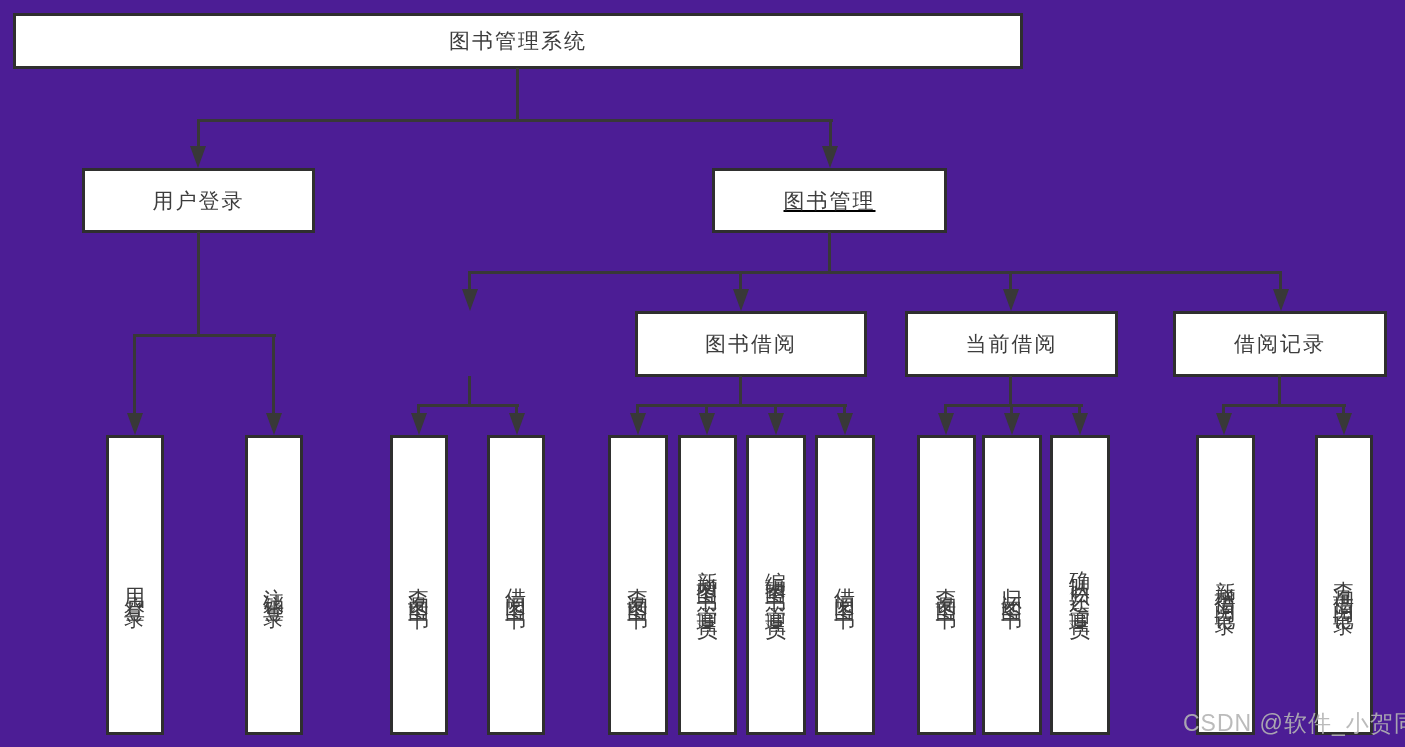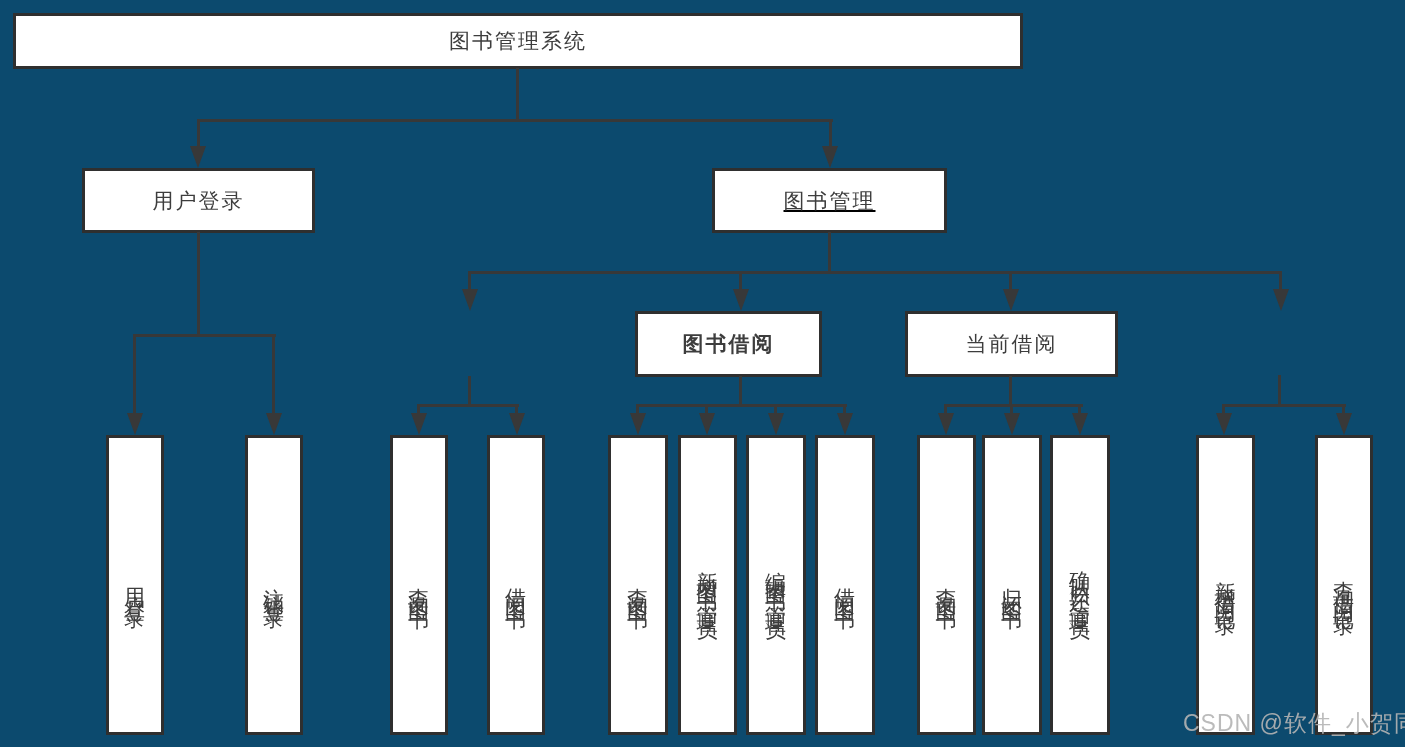--- a/index.html
+++ b/index.html
@@ -1,17 +1,17 @@
 <!DOCTYPE html>
 <html><head>
 <meta charset="utf-8">
 <style>
   html,body { margin:0; padding:0; background:#ffffff; }
   .canvas {
-    position:relative; width:1405px; height:747px; background:#0c4a6e;
+    position:relative; width:1405px; height:747px; background:#4c1d95;
     font-family:"Liberation Sans","DejaVu Sans",sans-serif; overflow:hidden;
   }
   .box {
     position:absolute; box-sizing:border-box; border:3px solid #2f2f2f;
     background:#ffffff; display:flex; align-items:center; justify-content:center;
   }
   .box .lbl { font-size:21px; color:#3d3d3d; letter-spacing:2px; white-space:nowrap; }
   .vbox .lbl {
     writing-mode:vertical-rl; text-orientation:mixed;
     letter-spacing:7px; line-height:1; font-size:21px;
@@ -26,21 +26,21 @@
   }
   .watermark {
     position:absolute; left:1183px; top:708px; z-index:10;
     font-size:23px; color:rgba(180,180,180,0.9); white-space:nowrap; letter-spacing:1px;
   }
   
   #n-root          { left:13px;   top:13px;  width:1010px; height:56px; }
   #n-userlogin     { left:82px;   top:168px; width:233px;  height:65px; }
   #n-bookmgmt      { left:712px;  top:168px; width:235px;  height:65px;text-decoration:underline; }
   #n-newrec        { left:362px;  top:311px; width:215px;  height:66px; }
-  #n-bookborrow    { left:635px;  top:311px; width:187px;  height:66px;font-weight:bold; }
+  #n-bookborrow    { left:635px;  top:311px; width:232px;  height:66px; }
   #n-currentborrow { left:905px;  top:311px; width:213px;  height:66px;text-align:right; }
   #n-borrowrecord  { left:1173px; top:311px; width:214px;  height:66px; }
   .vbox { top:435px; height:300px; }
   #l-ullogin   { left:106px;  width:58px; }
   #l-ullogout  { left:245px;  width:58px; }
   #l-nrquery   { left:390px;  width:58px; }
   #l-nrborrow  { left:487px;  width:58px; }
   #l-bbquery   { left:608px;  width:60px; }
   #l-bbadd     { left:678px;  width:59px; }
   #l-bbedit    { left:746px;  width:60px; }
@@ -90,20 +90,23 @@
   <div class="ar" style="left:462px;top:289px;"></div>
   <div class="ar" style="left:733px;top:289px;"></div>
   <div class="ar" style="left:1003px;top:289px;"></div>
   <div class="ar" style="left:1273px;top:289px;"></div>
 
   <div class="box" id="n-bookborrow">
     <span class="lbl">图书借阅</span>
   </div>
   <div class="box" id="n-currentborrow">
     <span class="lbl">当前借阅</span>
+  </div>
+  <div class="box" id="n-borrowrecord">
+    <span class="lbl">借阅记录</span>
   </div>
 
   <div class="vl" style="left:468px;top:376px;height:31px;"></div>
   <div class="hl" style="left:417px;top:404px;width:102px;"></div>
   <div class="vl" style="left:417px;top:404px;height:12px;"></div>
   <div class="vl" style="left:515px;top:404px;height:12px;"></div>
   <div class="ar" style="left:411px;top:413px;"></div>
   <div class="ar" style="left:509px;top:413px;"></div>
 
   <div class="vl" style="left:739px;top:376px;height:31px;"></div>

